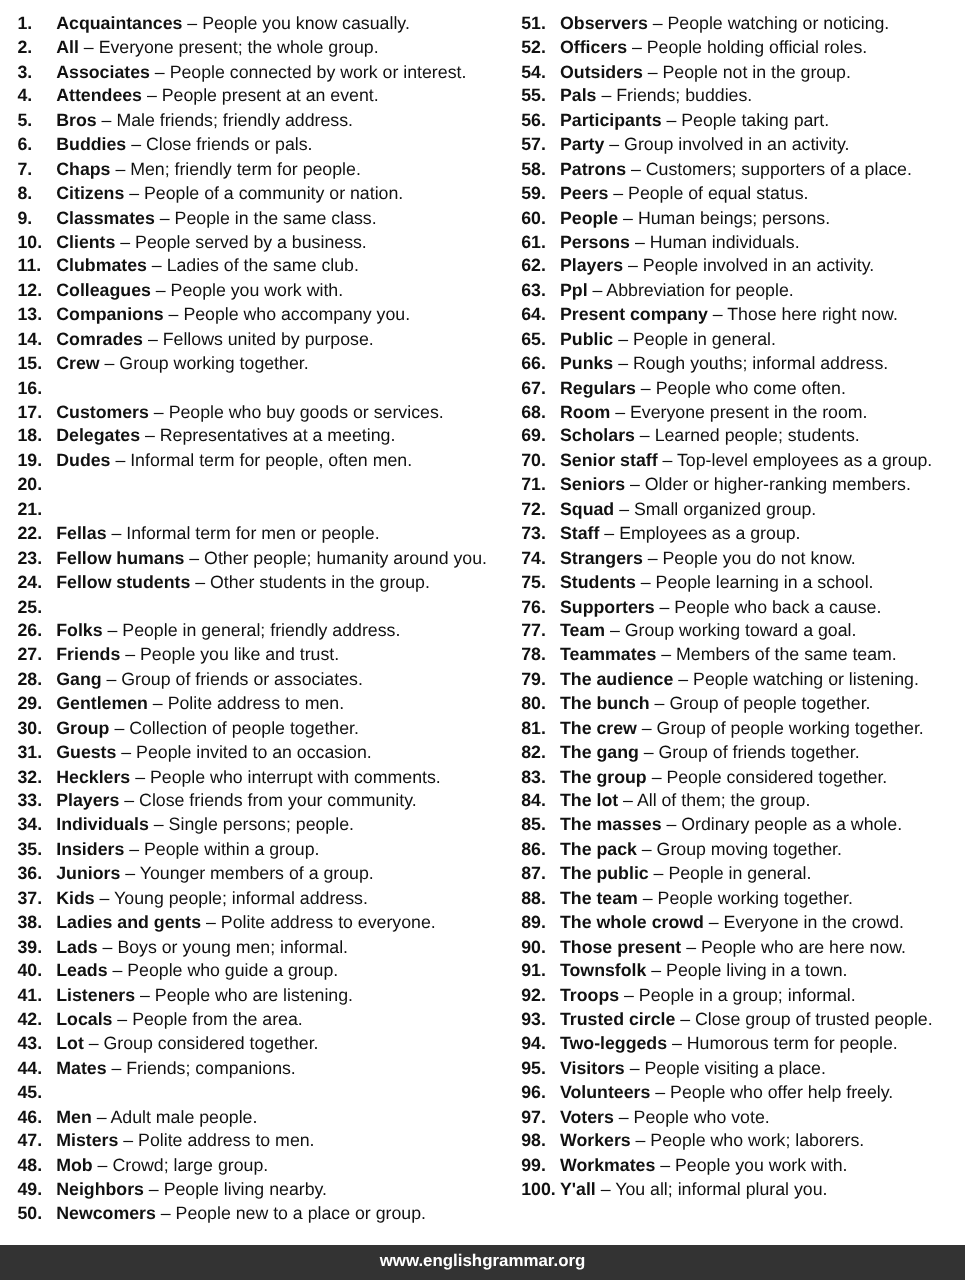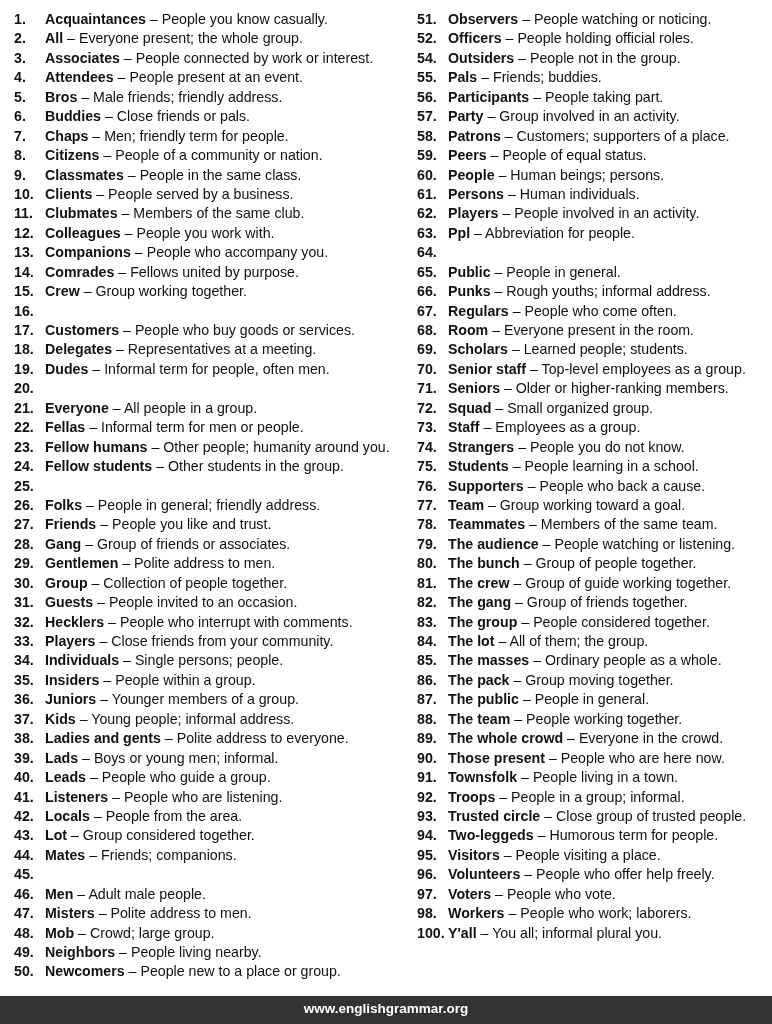--- a/index.html
+++ b/index.html
@@ -58,21 +58,21 @@
     <div class="item">
       <span class="num">9.</span>
       <span><span class="term">Classmates</span><span style="white-space: pre;"> – </span><span>People in the same class.</span></span>
     </div>
     <div class="item">
       <span class="num">10.</span>
       <span><span class="term">Clients</span><span style="white-space: pre;"> – </span><span>People served by a business.</span></span>
     </div>
     <div class="item">
       <span class="num">11.</span>
-      <span><span class="term">Clubmates</span><span style="white-space: pre;"> – </span><span>Members of the same club.</span></span>
+      <span><span class="term">Clubmates</span><span style="white-space: pre;"> – </span><span>Ladies of the same club.</span></span>
     </div>
     <div class="item">
       <span class="num">12.</span>
       <span><span class="term">Colleagues</span><span style="white-space: pre;"> – </span><span>People you work with.</span></span>
     </div>
     <div class="item">
       <span class="num">13.</span>
       <span><span class="term">Companions</span><span style="white-space: pre;"> – </span><span>People who accompany you.</span></span>
     </div>
     <div class="item">
@@ -96,21 +96,20 @@
     </div>
     <div class="item">
       <span class="num">19.</span>
       <span><span class="term">Dudes</span><span style="white-space: pre;"> – </span><span>Informal term for people, often men.</span></span>
     </div>
     <div class="item">
       <span class="num">20.</span>
     </div>
     <div class="item">
       <span class="num">21.</span>
-      <span><span class="term">Everyone</span><span style="white-space: pre;"> – </span><span>All people in a group.</span></span>
     </div>
     <div class="item">
       <span class="num">22.</span>
       <span><span class="term">Fellas</span><span style="white-space: pre;"> – </span><span>Informal term for men or people.</span></span>
     </div>
     <div class="item">
       <span class="num">23.</span>
       <span><span class="term">Fellow humans</span><span style="white-space: pre;"> – </span><span>Other people; humanity around you.</span></span>
     </div>
     <div class="item">
@@ -264,20 +263,21 @@
     <div class="item">
       <span class="num">62.</span>
       <span><span class="term">Players</span><span style="white-space: pre;"> – </span><span>People involved in an activity.</span></span>
     </div>
     <div class="item">
       <span class="num">63.</span>
       <span><span class="term">Ppl</span><span style="white-space: pre;"> – </span><span>Abbreviation for people.</span></span>
     </div>
     <div class="item">
       <span class="num">64.</span>
+      <span><span class="term">Present company</span><span style="white-space: pre;"> – </span><span>Those here right now.</span></span>
     </div>
     <div class="item">
       <span class="num">65.</span>
       <span><span class="term">Public</span><span style="white-space: pre;"> – </span><span>People in general.</span></span>
     </div>
     <div class="item">
       <span class="num">66.</span>
       <span><span class="term">Punks</span><span style="white-space: pre;"> – </span><span>Rough youths; informal address.</span></span>
     </div>
     <div class="item">
@@ -331,21 +331,21 @@
     <div class="item">
       <span class="num">79.</span>
       <span><span class="term">The audience</span><span style="white-space: pre;"> – </span><span>People watching or listening.</span></span>
     </div>
     <div class="item">
       <span class="num">80.</span>
       <span><span class="term">The bunch</span><span style="white-space: pre;"> – </span><span>Group of people together.</span></span>
     </div>
     <div class="item">
       <span class="num">81.</span>
-      <span><span class="term">The crew</span><span style="white-space: pre;"> – </span><span>Group of guide working together.</span></span>
+      <span><span class="term">The crew</span><span style="white-space: pre;"> – </span><span>Group of people working together.</span></span>
     </div>
     <div class="item">
       <span class="num">82.</span>
       <span><span class="term">The gang</span><span style="white-space: pre;"> – </span><span>Group of friends together.</span></span>
     </div>
     <div class="item">
       <span class="num">83.</span>
       <span><span class="term">The group</span><span style="white-space: pre;"> – </span><span>People considered together.</span></span>
     </div>
     <div class="item">
@@ -400,20 +400,24 @@
       <span class="num">96.</span>
       <span><span class="term">Volunteers</span><span style="white-space: pre;"> – </span><span>People who offer help freely.</span></span>
     </div>
     <div class="item">
       <span class="num">97.</span>
       <span><span class="term">Voters</span><span style="white-space: pre;"> – </span><span>People who vote.</span></span>
     </div>
     <div class="item">
       <span class="num">98.</span>
       <span><span class="term">Workers</span><span style="white-space: pre;"> – </span><span>People who work; laborers.</span></span>
+    </div>
+    <div class="item">
+      <span class="num">99.</span>
+      <span><span class="term">Workmates</span><span style="white-space: pre;"> – </span><span>People you work with.</span></span>
     </div>
     <div class="item">
       <span class="num">100.</span>
       <span><span class="term">Y'all</span><span style="white-space: pre;"> – </span><span>You all; informal plural you.</span></span>
     </div>
   </div>
 
 <div class="footer">www.englishgrammar.org</div>
 
 </body></html>

